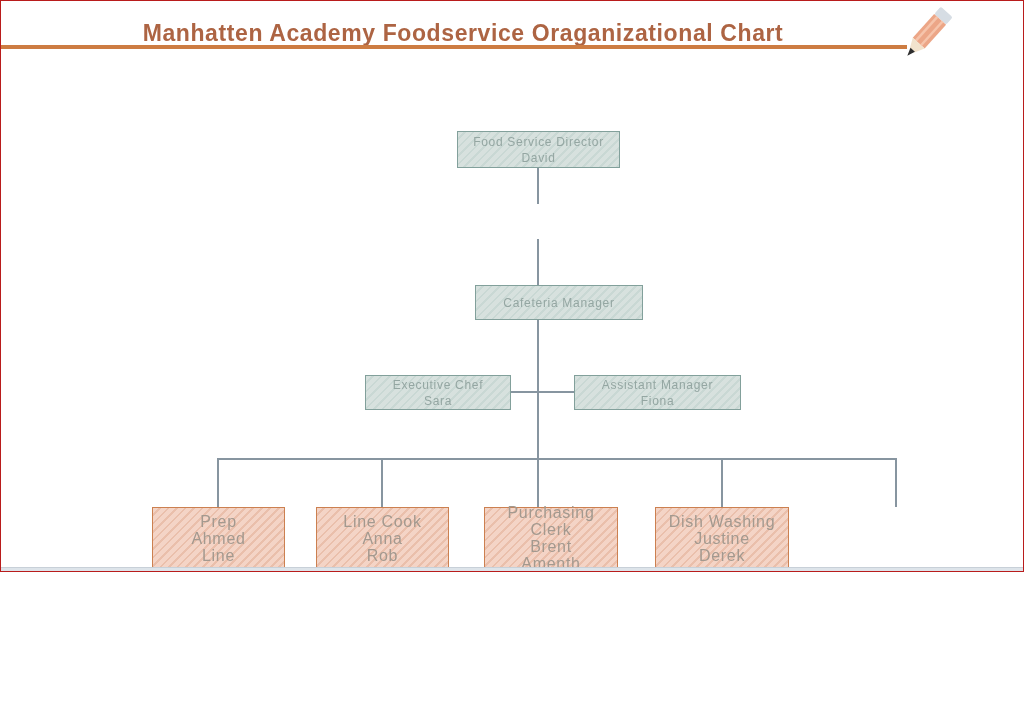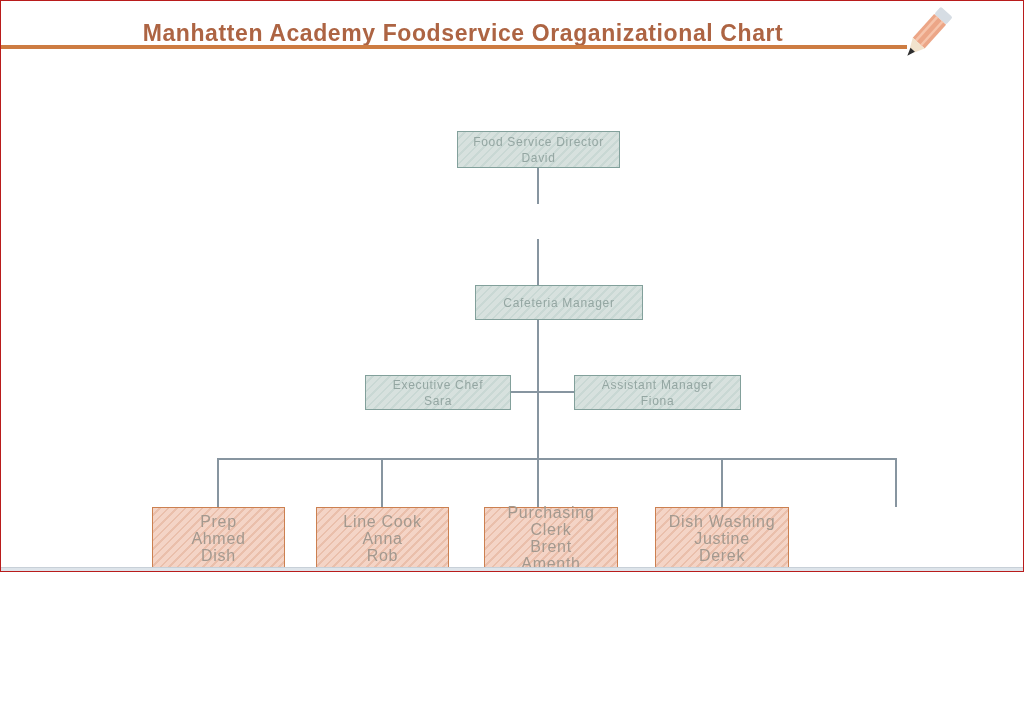--- a/index.html
+++ b/index.html
@@ -88,21 +88,21 @@
     <span>Sara</span>
   </div>
   <div class="node green" style="left:573px;top:374px;width:167px;height:35px">
     <span>Assistant Manager</span>
     <span>Fiona</span>
   </div>
 
   <div class="node pink" style="left:151px;top:506px;width:133px;height:62px">
     <span>Prep</span>
     <span>Ahmed</span>
-    <span>Dish</span>
+    <span>Line</span>
   </div>
   <div class="node pink" style="left:315px;top:506px;width:133px;height:62px">
     <span>Line Cook</span>
     <span>Anna</span>
     <span>Rob</span>
   </div>
   <div class="node pink" style="left:654px;top:506px;width:134px;height:62px">
     <span>Dish Washing</span>
     <span>Justine</span>
     <span>Derek</span>

